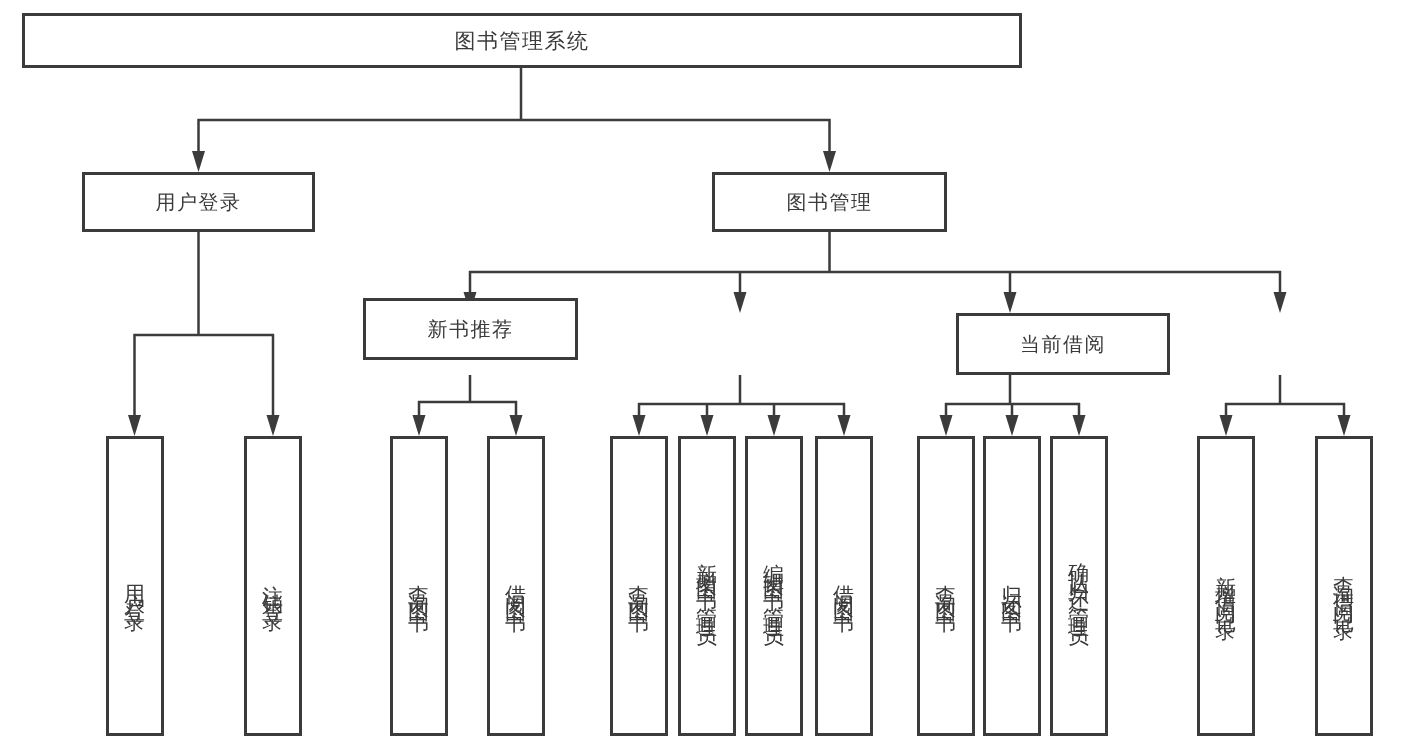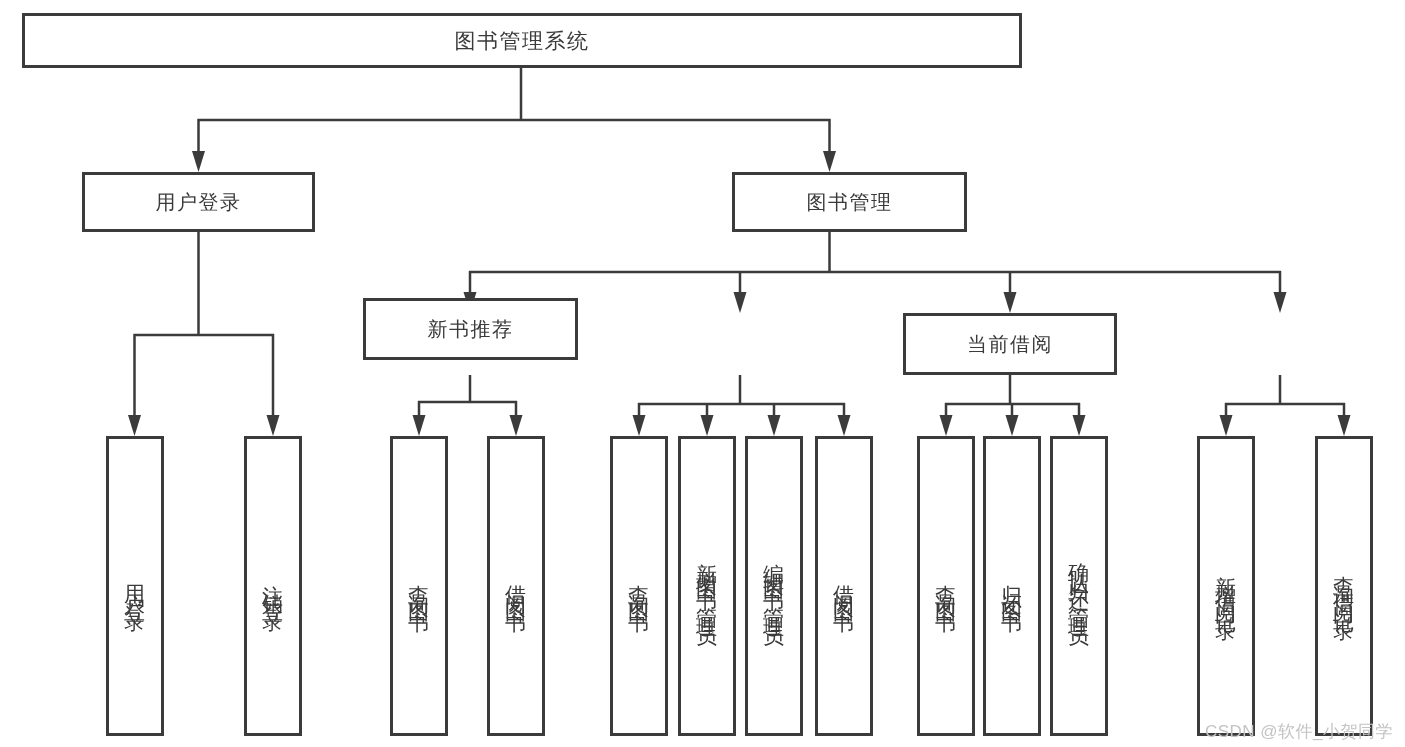--- a/index.html
+++ b/index.html
@@ -35,25 +35,25 @@
     font-size: 21px;
     letter-spacing: 9px;
     line-height: 1;
     color: #3a3a3a;
     white-space: nowrap;
   }
   
   #n-root   { left: 22px;  top: 13px;  width: 1000px; height: 55px; font-size: 21px; }
   
   #n-user   { left: 82px;  top: 172px; width: 233px; height: 60px; }
-  #n-mgmt   { left: 712px; top: 172px; width: 235px; height: 60px; margin-left: 20px; }
+  #n-mgmt   { left: 712px; top: 172px; width: 235px; height: 60px; }
   
   #n-rec    { left: 363px;  top: 298px; width: 215px; height: 62px; }
   #n-bor    { left: 632px;  top: 313px; width: 216px; height: 62px; }
-  #n-cur    { left: 903px;  top: 313px; width: 214px; height: 62px; font-family: Liberation Serif, serif; }
+  #n-cur    { left: 956px;  top: 313px; width: 214px; height: 62px; font-family: Liberation Serif, serif; }
   #n-his    { left: 1173px; top: 313px; width: 214px; height: 62px; }
   
   #g1a { left: 106px; }  #g1b { left: 244px; }
   #g2a { left: 390px; }  #g2b { left: 487px; }
   #g3a { left: 610px; }  #g3b { left: 678px; }
   #g3c { left: 745px; }  #g3d { left: 815px; }
   #g4a { left: 917px; }  #g4b { left: 983px; }
   #g4c { left: 1050px; }
   #g5a { left: 1197px; } #g5b { left: 1315px; }
   .watermark {
@@ -162,14 +162,13 @@
     <span>确认归还（管理员）</span>
   </div>
 
   <div class="node vbox" id="g5a">
     <span>新增借阅记录</span>
   </div>
   <div class="node vbox" id="g5b">
     <span>查询借阅记录</span>
   </div>
 
-  <div class="watermark">CSDN @软件_小贺同学</div>
 </div>
 
 </body></html>

